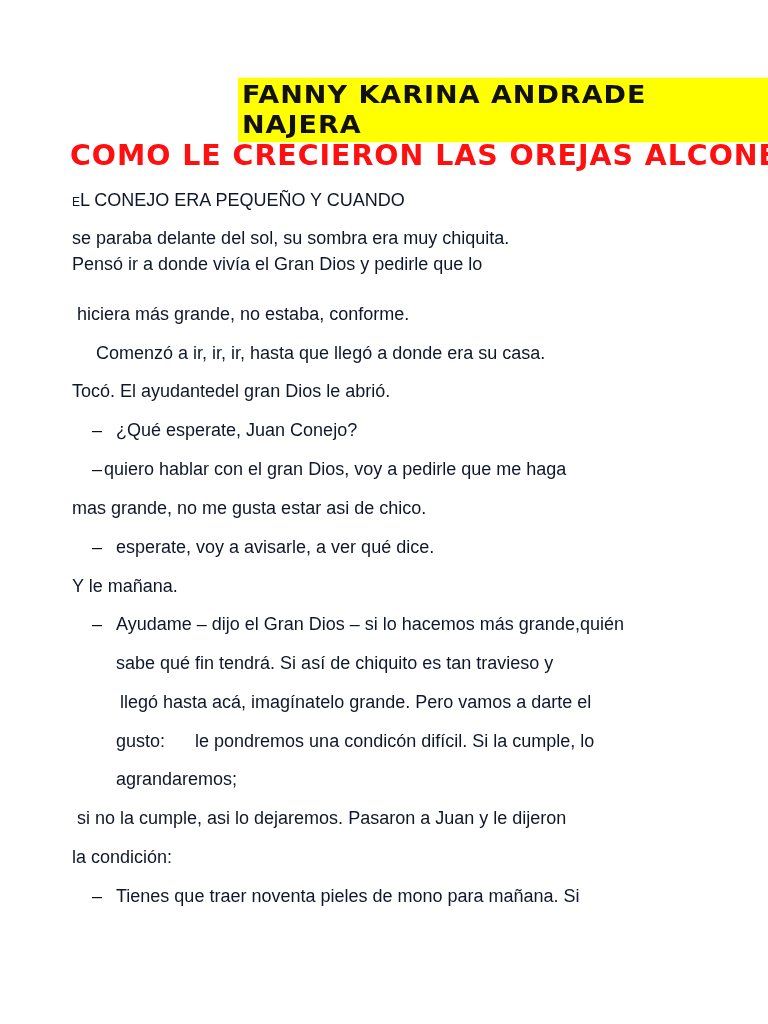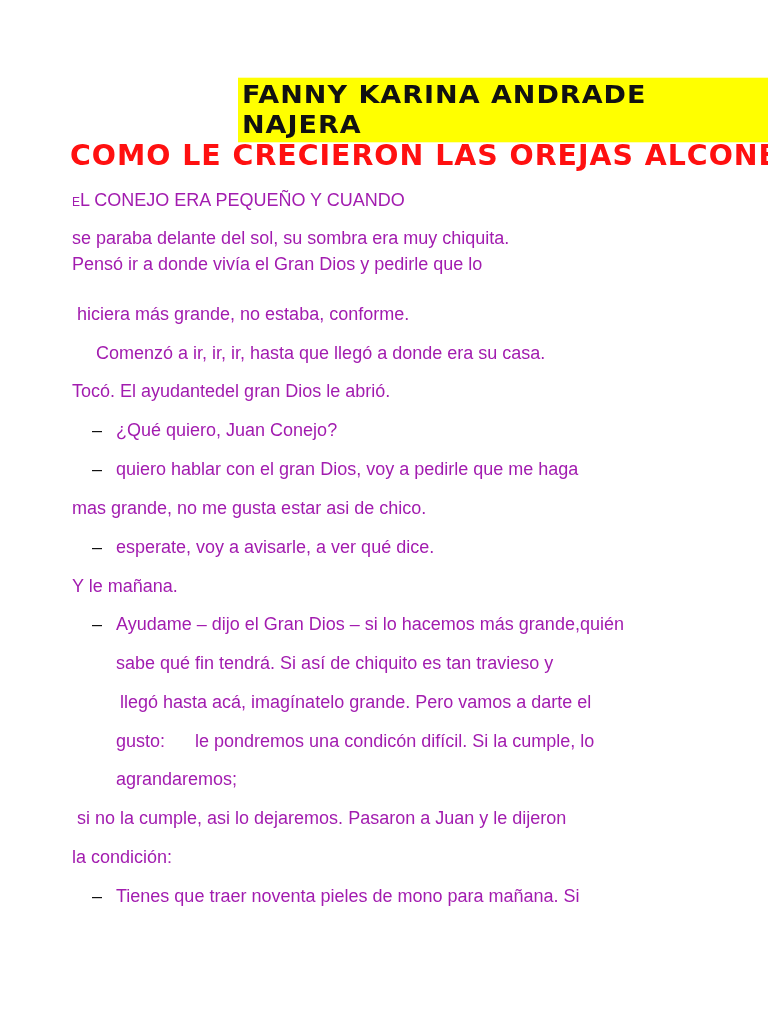--- a/index.html
+++ b/index.html
@@ -6,44 +6,44 @@
   body { width: 768px; height: 1024px; position: relative; overflow: hidden;
          font-family: "Liberation Sans", sans-serif; color: #111; }
   .author-wrap { position: absolute; top: 76px; left: 238px; }
   .author { background: #ffff00; color: #111; font-family: "DejaVu Sans", sans-serif;
             font-weight: bold; font-size: 27px; letter-spacing: 1px; padding: 2px 4px 4px 4px;
             text-transform: uppercase; display: inline-block; transform: scaleY(0.95); }
   .title { position: absolute; top: 138px; left: 70px; color: #ff1010;
            font-family: "DejaVu Sans", sans-serif; font-weight: bold; font-size: 29px;
            letter-spacing: 1px; text-transform: uppercase; white-space: nowrap;
            transform: scaleX(0.98); transform-origin: left; }
-  .line { position: absolute; left: 72px; font-size: 18px; white-space: pre; color: #a21caf; }
+  .line { position: absolute; left: 72px; font-size: 18px; white-space: pre; color: #0f172a; }
   .dash { position: absolute; left: 92px; font-size: 18px; }
   .small-e { font-size: 12px; }
 </style>
 </head>
 <body>
 
 <div class="author-wrap">
   <span class="author">Fanny Karina Andrade Najera</span>
 </div>
 
 <div class="title">Como le crecieron las orejas alconejo</div>
 
 <div id="body-lines">
     <div class="line" style="top: 190px; left: 72px;"><span class="small-e">E</span>L CONEJO ERA PEQUEÑO Y CUANDO</div>
     <div class="line" style="top: 228px; left: 72px;">se paraba delante del sol, su sombra era muy chiquita.</div>
     <div class="line" style="top: 254px; left: 72px;">Pensó ir a donde vivía el Gran Dios y pedirle que lo</div>
     <div class="line" style="top: 304px; left: 72px;"> hiciera más grande, no estaba, conforme.</div>
     <div class="line" style="top: 343px; left: 72px; margin-left: 24px;">Comenzó a ir, ir, ir, hasta que llegó a donde era su casa.</div>
     <div class="line" style="top: 381px; left: 72px;">Tocó. El ayudantedel gran Dios le abrió.</div>
     <span class="dash" style="top: 420px;">–</span>
-    <div class="line" style="top: 420px; left: 116px;">¿Qué quiero, Juan Conejo?</div>
+    <div class="line" style="top: 420px; left: 116px;">¿Qué esperate, Juan Conejo?</div>
     <span class="dash" style="top: 459px;">–</span>
-    <div class="line" style="top: 459px; left: 116px;">quiero hablar con el gran Dios, voy a pedirle que me haga</div>
+    <div class="line" style="top: 459px; left: 104px;">quiero hablar con el gran Dios, voy a pedirle que me haga</div>
     <div class="line" style="top: 498px; left: 72px;">mas grande, no me gusta estar asi de chico.</div>
     <span class="dash" style="top: 537px;">–</span>
     <div class="line" style="top: 537px; left: 116px;">esperate, voy a avisarle, a ver qué dice.</div>
     <div class="line" style="top: 576px; left: 72px;">Y le mañana.</div>
     <span class="dash" style="top: 614px;">–</span>
     <div class="line" style="top: 614px; left: 116px;">Ayudame – dijo el Gran Dios – si lo hacemos más grande,quién</div>
     <div class="line" style="top: 653px; left: 116px;">sabe qué fin tendrá. Si así de chiquito es tan travieso y</div>
     <div class="line" style="top: 692px; left: 120px;">llegó hasta acá, imagínatelo grande. Pero vamos a darte el</div>
     <div class="line" style="top: 731px; left: 116px;">gusto:      le pondremos una condicón difícil. Si la cumple, lo</div>
     <div class="line" style="top: 769px; left: 116px; text-align: right;">agrandaremos;</div>

